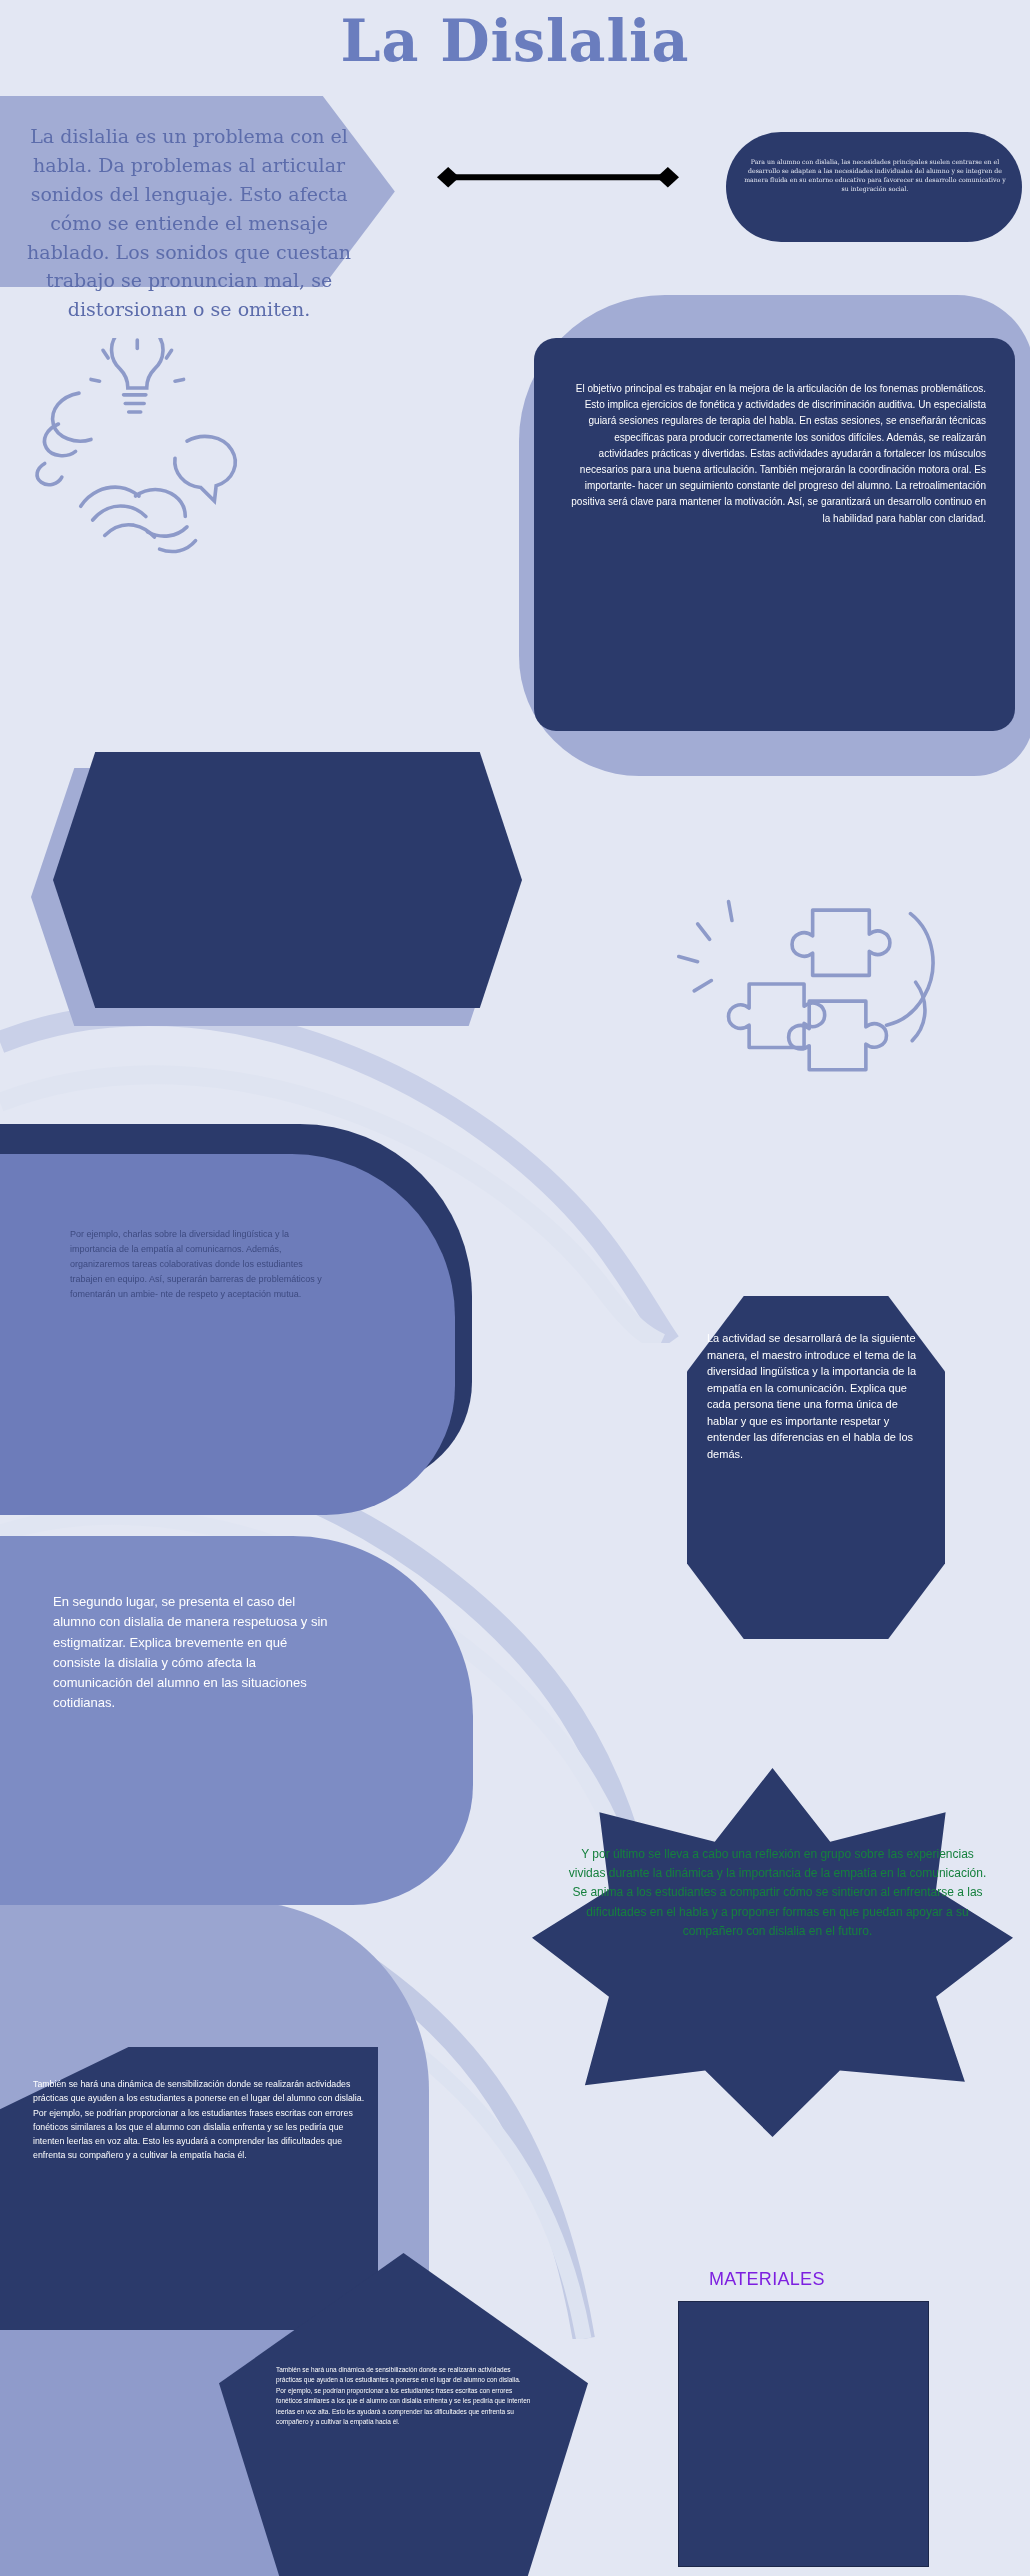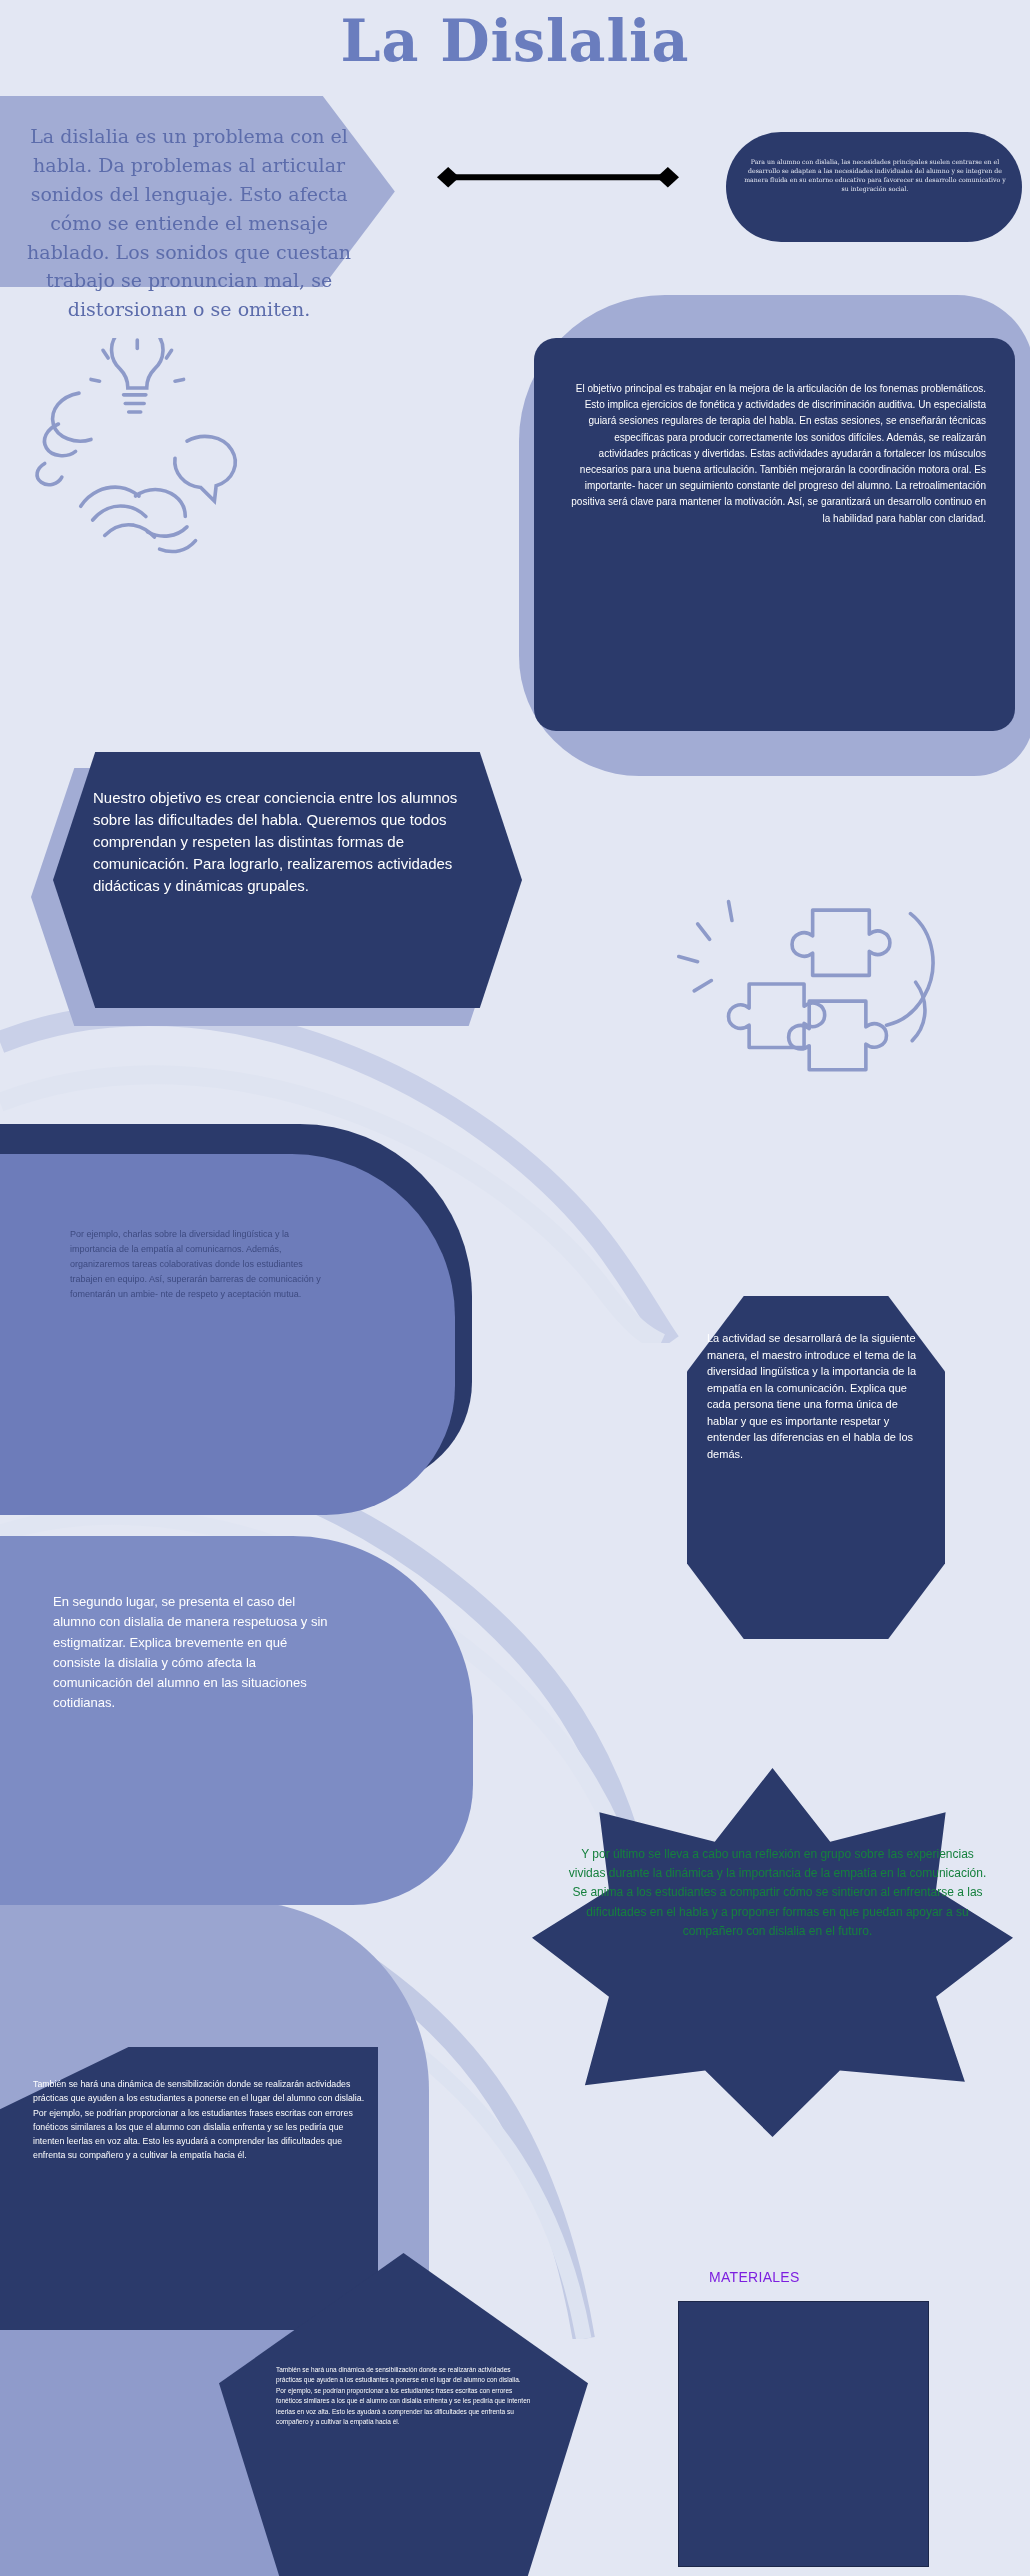--- a/index.html
+++ b/index.html
@@ -218,21 +218,21 @@
     left: 276px; top: 2353px; width: 256px;
     font-size: 6.5px;
     line-height: 1.6;
     color: #ffffff;
     z-index: 14;
   }
 
   
   #materiales-heading {
     left: 709px; top: 2257px; width: 258px;
-    font-size: 14px;
+    font-size: 18px;
     letter-spacing: 0.3px;
     color: #7d1fe0;
     z-index: 16;
   }
   #materiales-card {
     left: 678px; top: 2289px; width: 251px; height: 266px;
     background: #2b3a6b;
     border: 0.9px solid #1c2749;
     z-index: 14;
   }
@@ -323,21 +323,20 @@
       <path d="M136,184 c14,-10 32,-10 46,0 c8,6 12,14 12,24"></path>
       <path d="M150,226 c16,8 34,6 46,-6"></path>
       <path d="M164,246 c16,6 32,2 42,-10"></path>
 
       <path d="M196,120 c18,-10 42,-6 52,10 c10,16 2,36 -18,42 l-2,18 l-16,-16 c-20,-2 -32,-18 -30,-34"></path>
     </g>
   </svg>
 
   <div class="abs" id="hex-objective-shadow"></div>
   <div class="abs" id="hex-objective"></div>
-  <div class="abs" id="hex-objective-text">Nuestro objetivo es crear conciencia entre los alumnos sobre las dificultades del habla. Queremos que todos comprendan y respeten las distintas formas de comunicación. Para lograrlo, realizaremos actividades didácticas y dinámicas grupales.</div>
 
   <svg class="abs" id="doodle-puzzle" viewBox="0 0 360 300">
     <g fill="none" stroke="#8d9ac9" stroke-width="4.2" stroke-linecap="round" stroke-linejoin="round">
 
       <path d="M186,36 h66 v28 c10,-8 24,-2 24,10 c0,12 -14,18 -24,10 v28 h-66 v-26 c-10,8 -24,2 -24,-10 c0,-12 14,-18 24,-10 z"></path>
 
       <path d="M112,122 h64 v26 c10,-8 24,-2 24,10 c0,12 -14,18 -24,10 v28 h-64 v-26 c-10,8 -24,2 -24,-10 c0,-12 14,-18 24,-10 z"></path>
 
       <path d="M182,142 h66 v30 c10,-8 24,-2 24,10 c0,12 -14,18 -24,10 v30 h-66 v-28 c-10,8 -24,2 -24,-10 c0,-12 14,-18 24,-10 z"></path>
 
@@ -346,21 +345,21 @@
       <path d="M68,118 l-20,12"></path>
       <path d="M92,48 l-4,-22"></path>
 
       <path d="M300,40 c28,22 34,64 16,96 c-10,18 -26,30 -44,34"></path>
       <path d="M306,120 c16,22 14,50 -4,68"></path>
     </g>
   </svg>
 
   <div class="abs" id="blob-dark-1"></div>
   <div class="abs" id="blob-mid-1"></div>
-  <div class="abs" id="ejemplo-text">Por ejemplo, charlas sobre la diversidad lingüística y la importancia de la empatía al comunicarnos. Además, organizaremos tareas colaborativas donde los estudiantes trabajen en equipo. Así, superarán barreras de comunicación y fomentarán un ambie- nte de respeto y aceptación mutua.</div>
+  <div class="abs" id="ejemplo-text">Por ejemplo, charlas sobre la diversidad lingüística y la importancia de la empatía al comunicarnos. Además, organizaremos tareas colaborativas donde los estudiantes trabajen en equipo. Así, superarán barreras de problemáticos y fomentarán un ambie- nte de respeto y aceptación mutua.</div>
 
   <div class="abs" id="oct-activity"></div>
   <div class="abs" id="oct-activity-text">La actividad se desarrollará de la siguiente manera, el maestro introduce el tema de la diversidad lingüística y la importancia de la empatía en la comunicación. Explica que cada persona tiene una forma única de hablar y que es importante respetar y entender las diferencias en el habla de los demás.</div>
 
   <div class="abs" id="blob-mid-2"></div>
   <div class="abs" id="segundo-text">En segundo lugar, se presenta el caso del alumno con dislalia de manera respetuosa y sin estigmatizar. Explica brevemente en qué consiste la dislalia y cómo afecta la comunicación del alumno en las situaciones cotidianas.</div>
 
   <div class="abs" id="star-reflexion"></div>
   <div class="abs" id="reflexion-text">Y por último se lleva a cabo una reflexión en grupo sobre las experiencias vividas durante la dinámica y la importancia de la empatía en la comunicación. Se anima a los estudiantes a compartir cómo se sintieron al enfrentarse a las dificultades en el habla y a proponer formas en que puedan apoyar a su compañero con dislalia en el futuro.</div>
 

